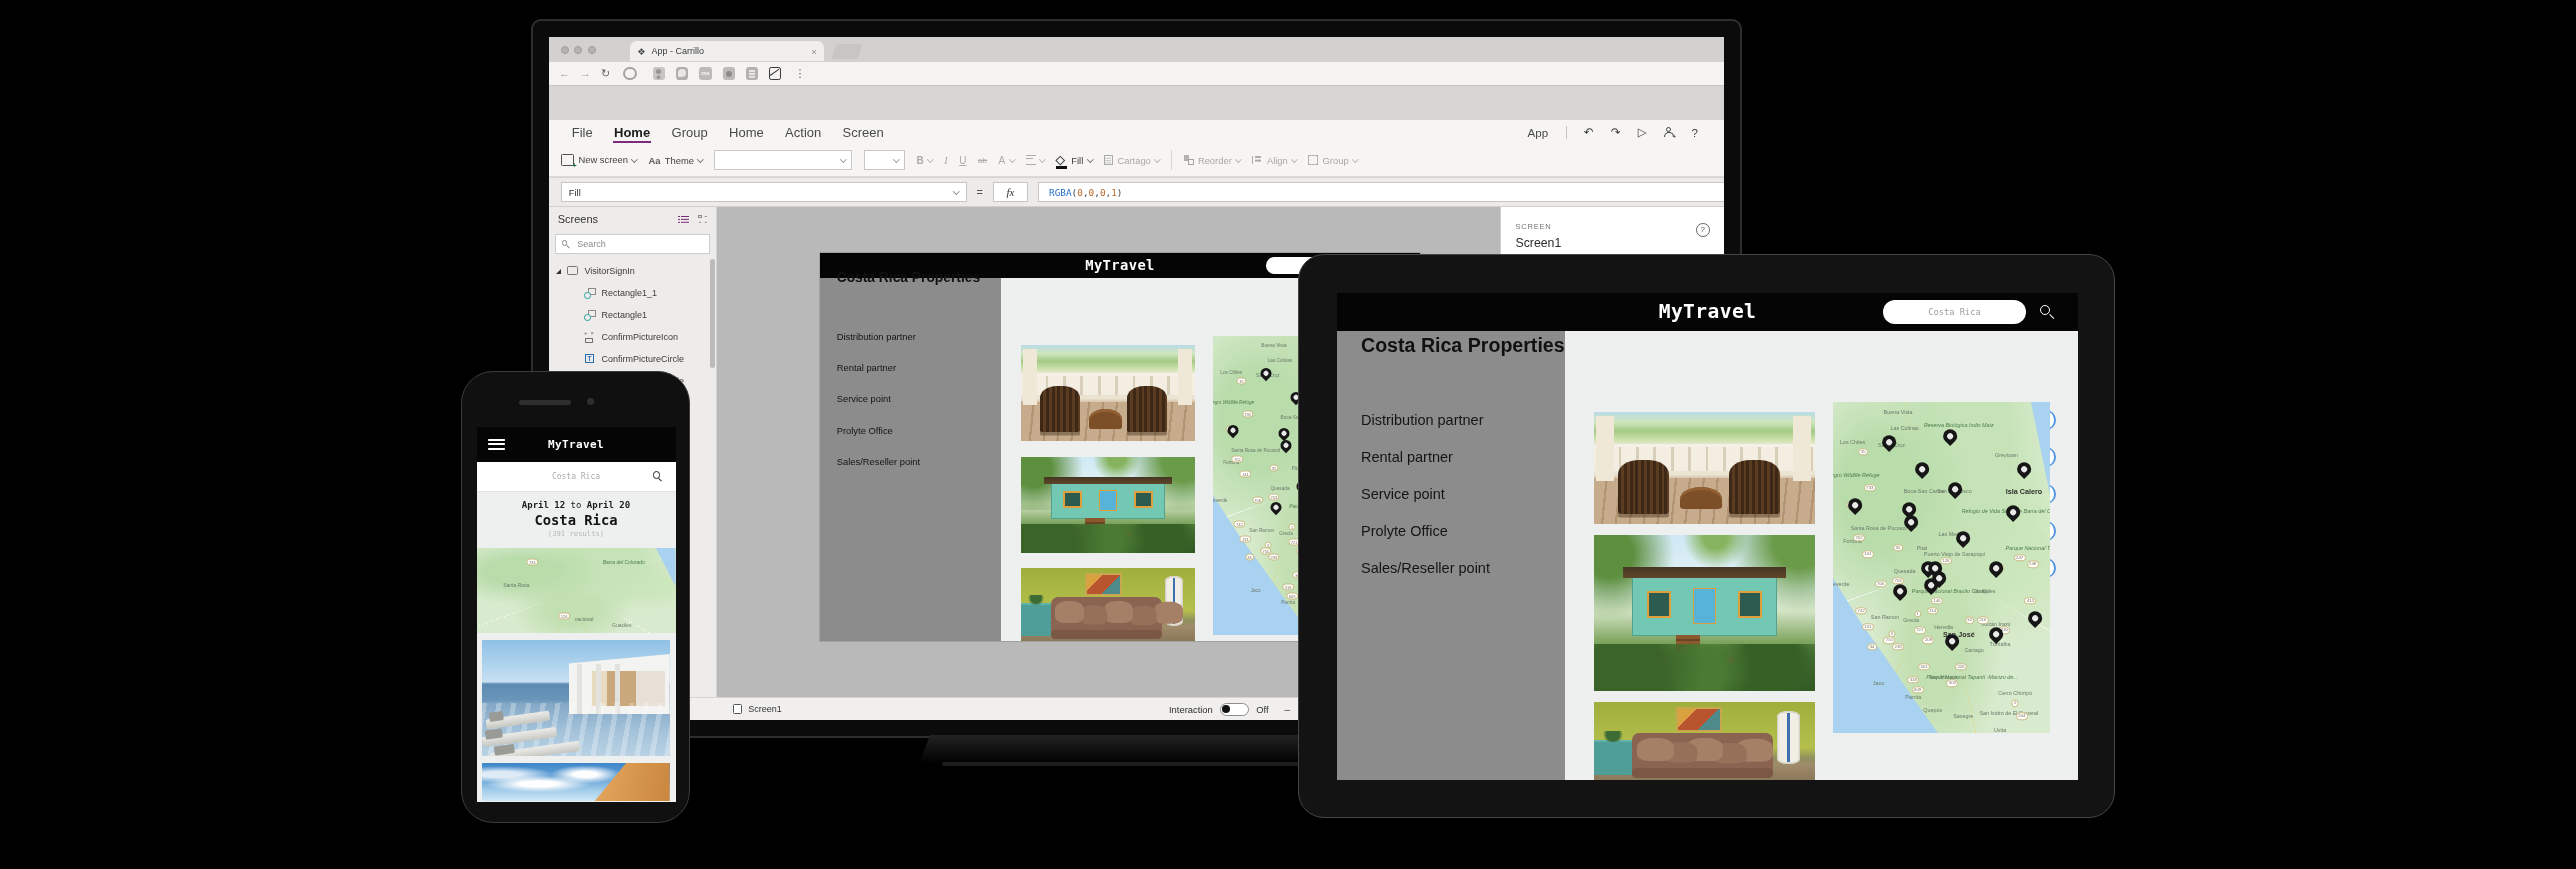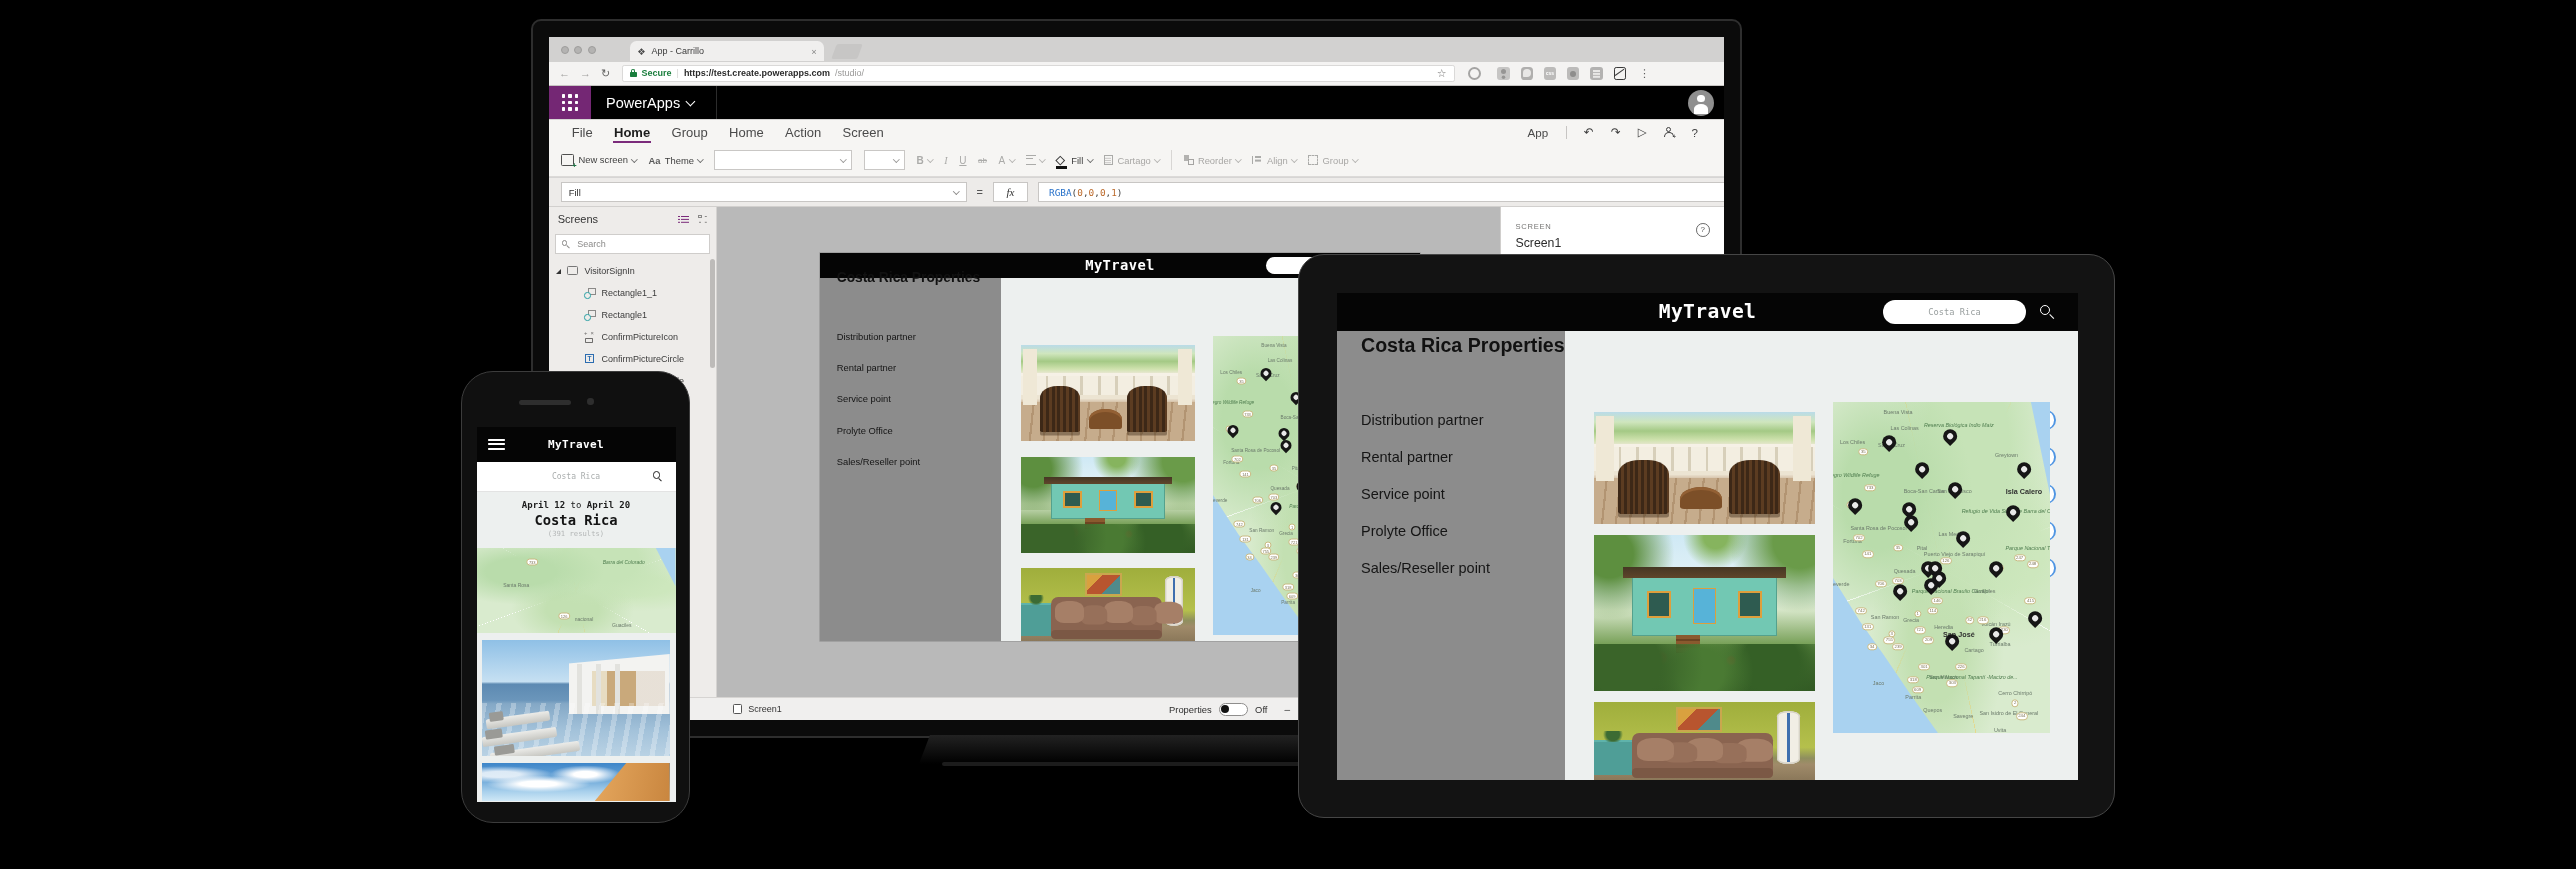--- a/index.html
+++ b/index.html
@@ -363,62 +363,33 @@
           <span class="tab-title">App - Carrillo</span>
           <span class="tab-x">×</span>
         </div>
         <div class="ghost-tab"></div>
       </div>
 
       <div class="urlbar">
         <span class="navic">←</span>
         <span class="navic">→</span>
         <span class="navic dark">↻</span>
-        <div class="omnibox">
-          <span class="lock"></span>
-          <span class="secure">Secure</span>
-          <span class="osep">|</span>
-          <span class="host">https://test.create.powerapps.com</span>
-            <span class="path">/studio/</span>
-          <span class="star">☆</span>
-        </div>
         <span class="donut"></span>
         <div class="extrow">
 
         <span class="ext ext-profile"></span>
             <span class="ext ext-blob"></span>
             <span class="ext ext-css"></span>
             <span class="ext ext-camera"></span>
             <span class="ext ext-notes"></span>
             <span class="ext ext-cube"></span>
           </div>
         <span class="dots3">⋮</span>
       </div>
 
-      <div class="pa-top">
-        <div class="waffle">
-            <div class="wgrid">
-              <i></i>
-              <i></i>
-              <i></i>
-              <i></i>
-              <i></i>
-              <i></i>
-              <i></i>
-              <i></i>
-              <i></i>
-            </div>
-          </div>
-        <div class="brand">
-          <span>PowerApps</span>
-          <span class="chev"></span>
-        </div>
-        <div class="topdiv"></div>
-        <div class="avatar"></div>
-      </div>
 
       <div class="menubar">
         <div style="display:flex;gap:20px;align-items:center">
 
         <span class="menu-item">File</span>
             <span class="menu-item active">Home</span>
             <span class="menu-item">Group</span>
             <span class="menu-item">Home</span>
             <span class="menu-item">Action</span>
             <span class="menu-item">Screen</span>
@@ -756,21 +727,21 @@
           <div class="rp-name">Screen1</div>
           <div class="rp-help">?</div>
         </div>
 
         <div class="statusbar">
           <div class="sb-left">
             <span class="sb-check"></span>
             <span>Screen1</span>
           </div>
           <div class="sb-right">
-            <span>Properties</span>
+            <span>Interaction</span>
             <span class="sb-toggle">
                 <i></i>
               </span>
             <span>Off</span>
           </div>
           <div class="sb-minus">−</div>
         </div>
       </div>
     </div>
   </div>

